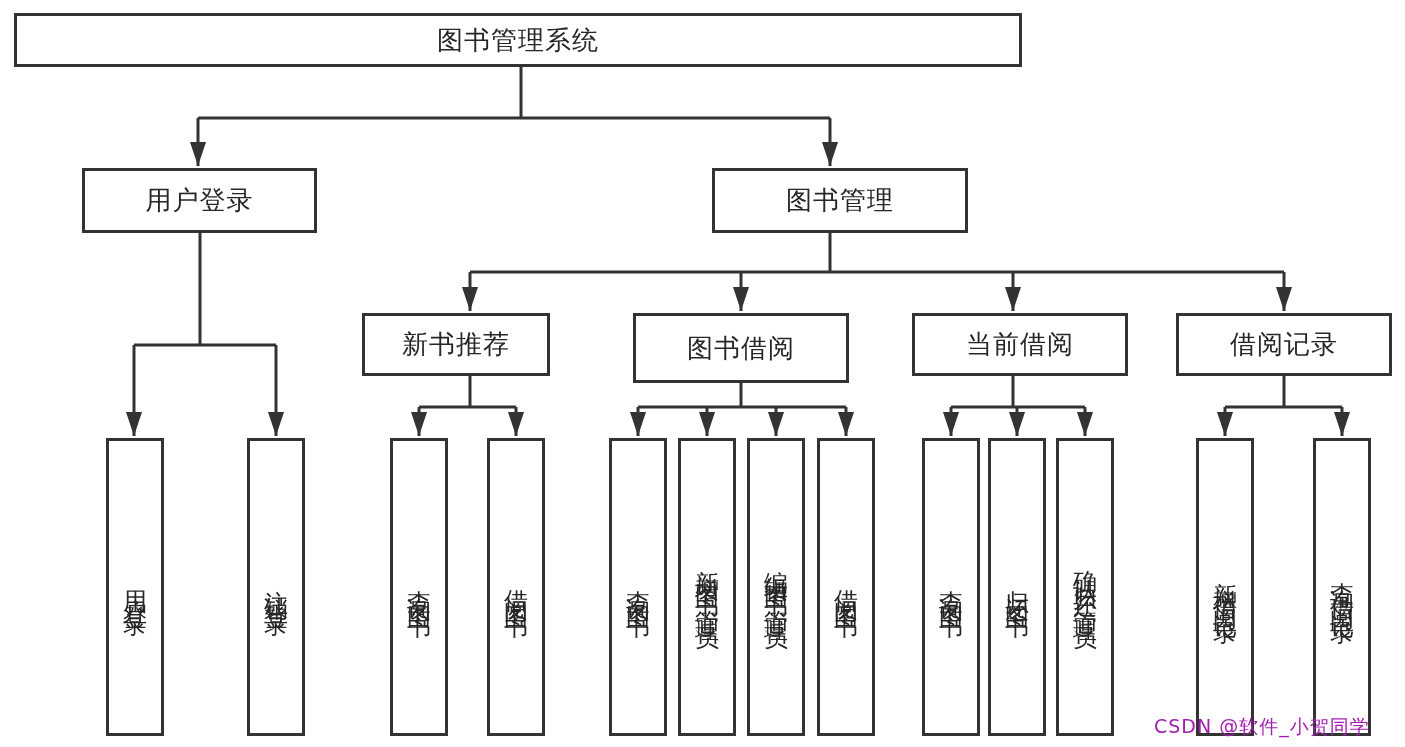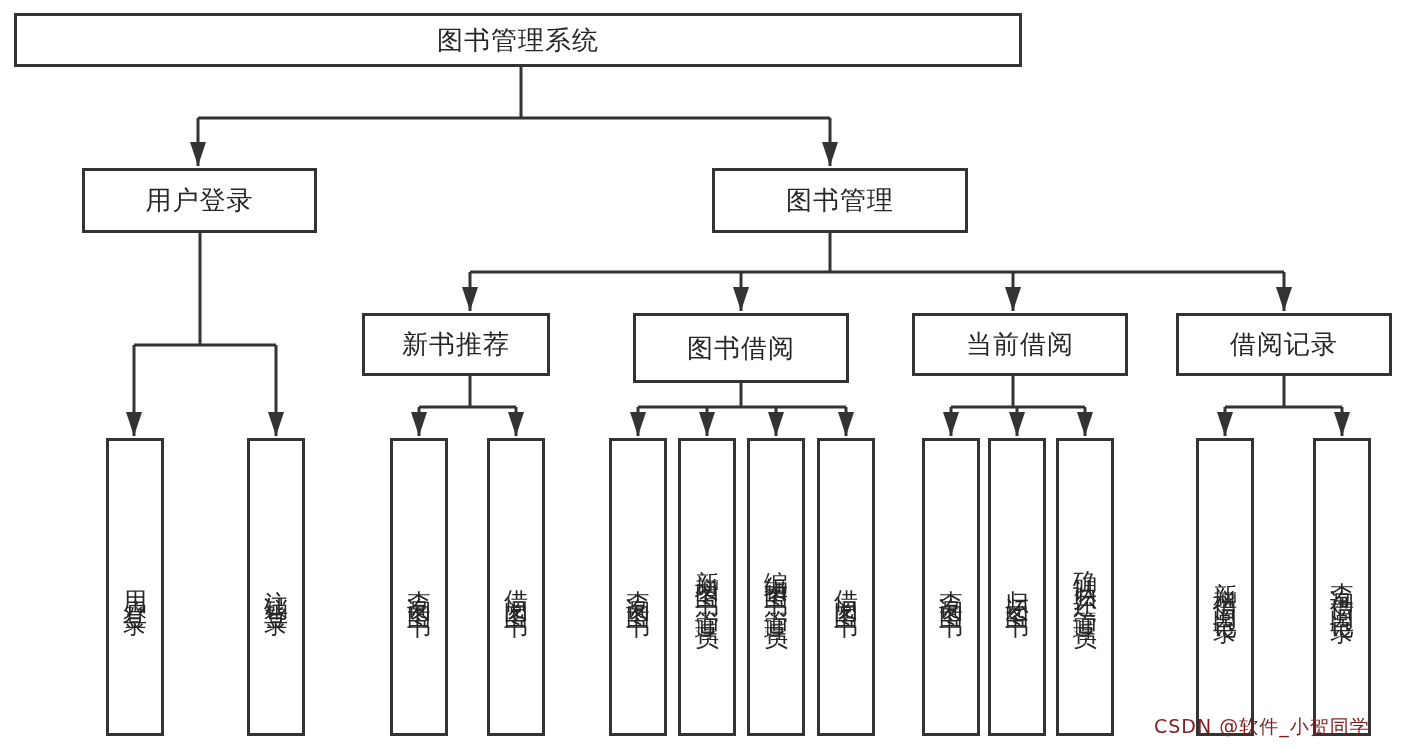--- a/index.html
+++ b/index.html
@@ -169,15 +169,15 @@
     <span class="v-label">确认归还（管理员）</span>
   </div>
 
   <div class="box v-box" style="left:1196px; top:438px; width:58px; height:298px;">
     <span class="v-label">新增借阅记录</span>
   </div>
   <div class="box v-box" style="left:1313px; top:438px; width:58px; height:298px;">
     <span class="v-label">查询借阅记录</span>
   </div>
 
-  <div class="watermark" style="color: #7f1d1d;">CSDN @软件_小贺同学</div>
+  <div class="watermark" style="color: #a21caf;">CSDN @软件_小贺同学</div>
 
 </div>
 
 </body></html>

